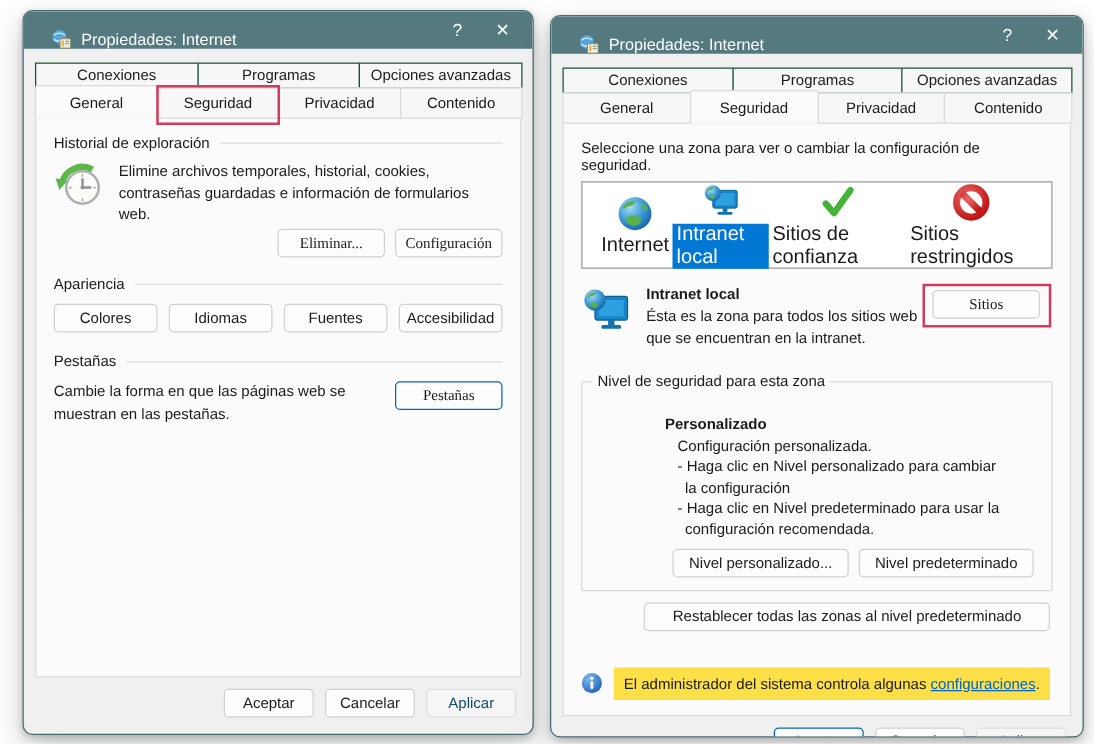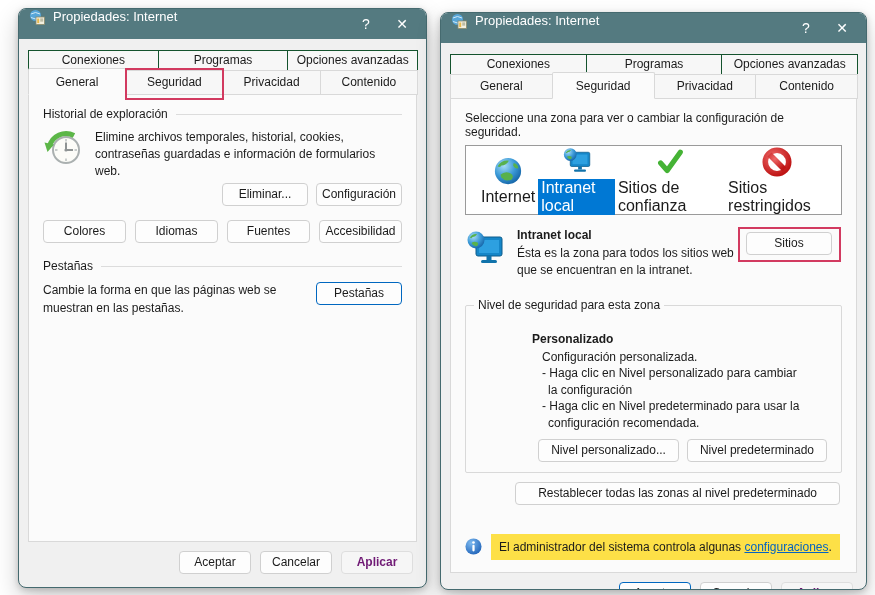--- a/index.html
+++ b/index.html
@@ -12,21 +12,21 @@
   .dialog {
     position:absolute; background:#f0f0f0; border:1px solid #456a6f;
     border-radius:8px; display:flex; flex-direction:column; overflow:hidden;
     box-shadow:0 10px 24px rgba(0,0,0,.20), 0 2px 6px rgba(0,0,0,.18);
   }
   .dlg-left  { left:18px;  top:8px;  width:409px; height:580px; }
   .dlg-right { left:440px; top:12px; width:427px; height:578px; }
 
   
   .titlebar { flex:0 0 30px; background:#547a80; color:#fff; display:flex;
-    align-items:flex-start; padding:0 6px 0 10px; font-size:13px; }
+    align-items:flex-end; padding:0 6px 0 22px; font-size:13px; }
   .tb-icon { width:16px; height:16px; margin-right:8px; flex:0 0 auto; display:flex; }
   .tb-title { flex:1 1 auto; white-space:nowrap; overflow:hidden; }
   .tb-ctrl { width:36px; height:30px; display:flex; align-items:center;
     justify-content:center; font-size:14px; color:#fff; cursor:default; }
 
   
   .tabstrip { flex:0 0 auto; padding:11px 9px 0; position:relative; z-index:2; }
   .row-back, .row-front { display:flex; }
   .tab-b { flex:1; text-align:center; padding:2px 0 3px; background:#f7f7f7;
     border:1px solid #14532d; margin-right:-1px; font-size:12px; }
@@ -45,24 +45,24 @@
     flex:1 1 auto; position:relative; z-index:1; padding:12px 14px; }
 
   
   .footer { flex:0 0 45px; display:flex; justify-content:flex-end; align-items:center;
     gap:9px; padding:0 13px 4px; }
 
   
   .btn { font-family:"Liberation Sans", sans-serif; font-size:12px; height:23px;
     background:#fdfdfd; border:1px solid #d0d0d0; border-radius:4px; color:#1b1b1b;
     padding:0 12px; line-height:21px; cursor:default; white-space:nowrap; }
-  .btn.w { width:86px; padding:0; text-align:center; }
+  .btn.w { width:86px; padding:0; text-align:center;font-family:Liberation Serif, serif; }
   .btn.ftr { width:72px; padding:0; text-align:center; }
   .btn.default { border:1.5px solid #0067c0; }
-  .btn.disabled { color:#701a75; background:#f6f6f6; border-color:#dedede;font-weight:bold; }
+  .btn.disabled { color:#0c4a6e; background:#f6f6f6; border-color:#dedede; }
 
   
   .group-label { display:flex; align-items:center; }
   .group-label .txt { flex:0 0 auto; }
   .group-label .hline { flex:1 1 auto; height:1px; background:#dcdcdc; margin-left:8px; }
 
   .hist-row { display:flex; gap:12px; margin:8px 0 4px; align-items:flex-start; }
   .hist-icon { width:40px; height:40px; flex:0 0 auto; }
   .hist-text { width:318px; line-height:1.4; }
   .btn-row-right { display:flex; justify-content:flex-end; gap:8px; margin:2px 0 14px; }
@@ -159,20 +159,24 @@
           <polygon points="1.5,13.5 11,15.5 4.5,23" fill="#5cb648"></polygon>
         </svg>
       </span>
       <span class="hist-text">Elimine archivos temporales, historial, cookies, contraseñas guardadas e información de formularios web.</span>
     </div>
     <div class="btn-row-right">
       <button class="btn w">Eliminar...</button>
       <button class="btn w">Configuración</button>
     </div>
 
+    <div class="group-label">
+      <span class="txt">Apariencia</span>
+      <span class="hline"></span>
+    </div>
     <div class="appearance-row">
       <button class="btn">Colores</button>
       <button class="btn">Idiomas</button>
       <button class="btn">Fuentes</button>
       <button class="btn">Accesibilidad</button>
     </div>
 
     <div class="group-label">
       <span class="txt">Pestañas</span>
       <span class="hline"></span>

